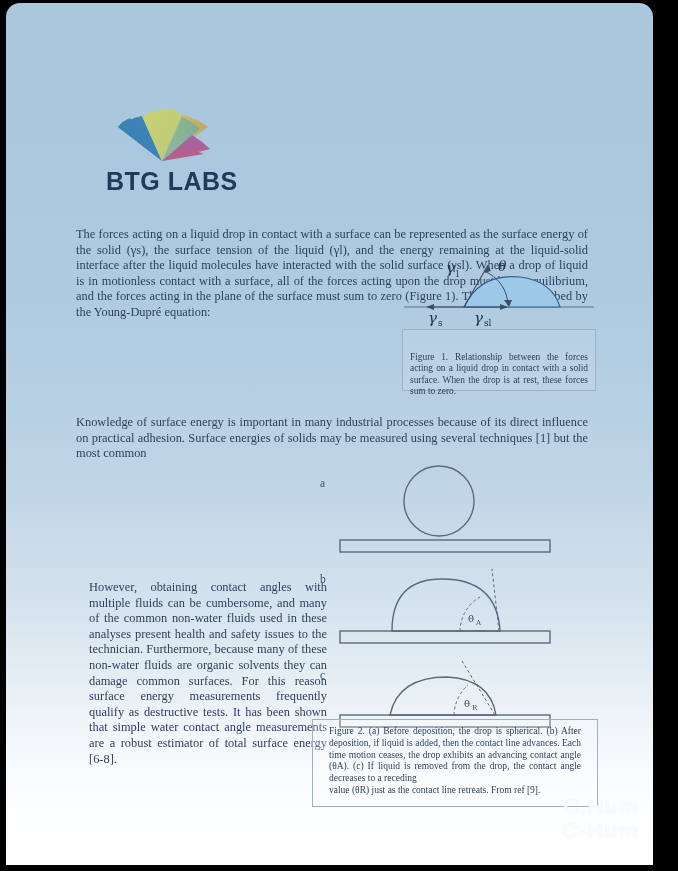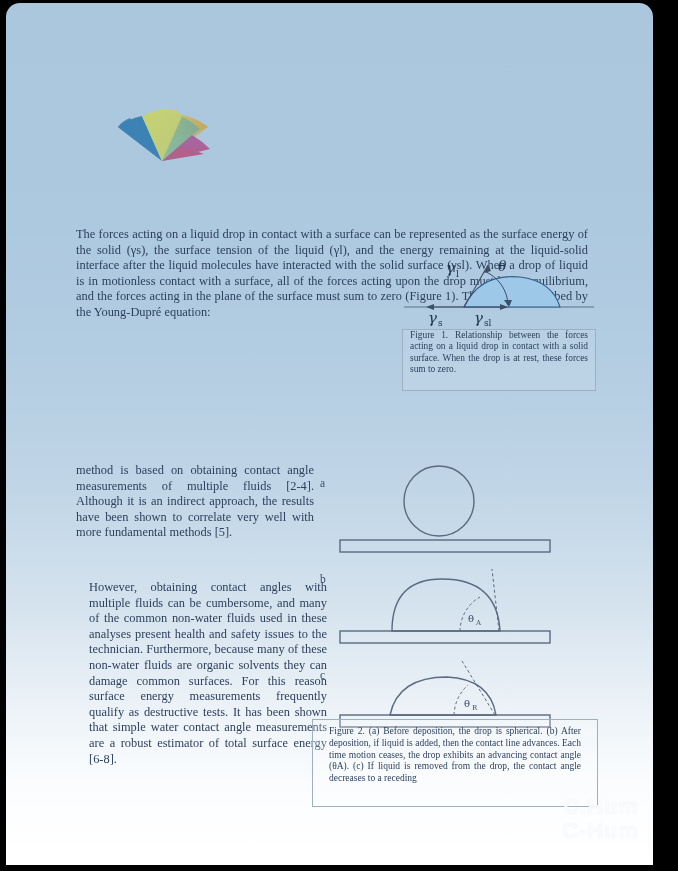--- a/index.html
+++ b/index.html
@@ -82,21 +82,21 @@
   #fig1 {
     position: absolute;
     left: 396px; top: 252px;
     width: 194px; height: 136px;
   }
   #fig1-art { width: 194px; height: 72px; display: block; }
   #fig1-cap {
     margin-top: 2px;
     border: 1px solid #9fb0c0;
     background: rgba(255,255,255,0.10);
-    padding: 0 7px 6px 7px;
+    padding: 22px 7px 6px 7px;
     font-size: 9.4px;
     line-height: 11.4px;
     color: #2c3f5c;
     text-align: justify;
     height: 62px;
   }
 
   
   #fig2 { position: absolute; left: 306px; top: 455px; width: 286px; }
   .f2panel { position: relative; width: 286px; }
@@ -177,31 +177,32 @@
 
         <path d="M70 24 Q84 27 96 36 L62 48 Z" fill="url(#gB)"></path>
         <path d="M50 70 L70 24 Q84 27 96 36 L50 70 Z" fill="url(#gB)" opacity="0.85"></path>
 
         <path d="M50 70 L70 26 Q80 30 88 38 L50 70 Z" fill="url(#gD)" opacity="0.55"></path>
 
         <path d="M50 70 L80 44 Q90 50 98 58 L50 70 Z" fill="url(#gE)"></path>
         <path d="M50 70 L68 56 Q80 58 92 63 L50 70 Z" fill="#b4608c"></path>
       </g>
     </svg>
+    <div id="logo-word">BTG LABS</div>
   </div>
 
   <div id="p1" class="para">
     <span>The forces acting on a liquid drop in contact with a surface can be represented as the surface energy of the solid (γs), the surface tension of the liquid (γl), and the energy remaining at the liquid-solid interface after the liquid molecules have interacted with the solid surface (γsl).  When a drop of liquid is in motionless contact with a surface, all of the forces acting upon the drop must be in equilibrium, and the forces acting in the plane of the surface must sum to zero (Figure 1). This state is described by the Young-Dupré equation:</span>
   </div>
 
 
-
-  <div id="p3" class="para">
-    <span>method is based on obtaining contact angle measurements of multiple fluids [2-4].   Although it is an indirect approach, the results have been shown to correlate very well with more fundamental methods [5].</span>
-  </div>
+  <div id="p2" class="para">
+    <span>Knowledge of surface energy is important in many industrial processes because of its direct influence on practical adhesion. Surface energies of solids may be measured using several techniques [1] but the most common</span>
+  </div>
+
 
   <div id="p4" class="para">
     <span>However, obtaining contact angles with multiple fluids can be cumbersome, and many of the common non-water fluids used in these analyses present health and safety issues to the technician. Furthermore, because many of these non-water fluids are organic solvents they can damage common surfaces.  For this reason surface energy measurements frequently qualify as destructive tests. It has been shown that simple water contact angle measurements are a robust estimator of total surface energy [6-8].</span>
   </div>
 
   <div id="fig1">
     <svg id="fig1-art" viewBox="0 0 194 72">
 
       <line x1="2" y1="52" x2="192" y2="52" stroke="#5d7089" stroke-width="1"></line>
 
@@ -267,20 +268,21 @@
         <path d="M142 58 A 42 42 0 0 1 156 28" fill="none" stroke="#5a6a80" stroke-width="1" stroke-dasharray="3,2.5"></path>
         <text x="152" y="50" font-family="DejaVu Serif, serif" font-size="10" fill="#3b4d68">θ</text>
         <text x="160" y="53" font-family="DejaVu Serif, serif" font-size="7" fill="#3b4d68">R</text>
         <text x="8" y="22" font-family="Liberation Serif, serif" font-size="11.5" fill="#3b4d68">c</text>
       </svg>
     </div>
   </div>
 
   <div id="fig2-cap">
     <span>Figure 2. (a) Before deposition, the drop is spherical. (b) After deposition, if liquid is added, then the contact line advances.  Each time motion ceases, the drop exhibits an advancing contact angle (θA). (c) If liquid is removed from the drop, the contact angle decreases to a receding</span>
+    <span class="lastline">value (θR) just as the contact line retreats. From ref [9].</span>
   </div>
 
   <div id="watermark">
     <div>C.Hum</div>
     <div>C-Hum</div>
   </div>
 
 </div>
 
 </body></html>

